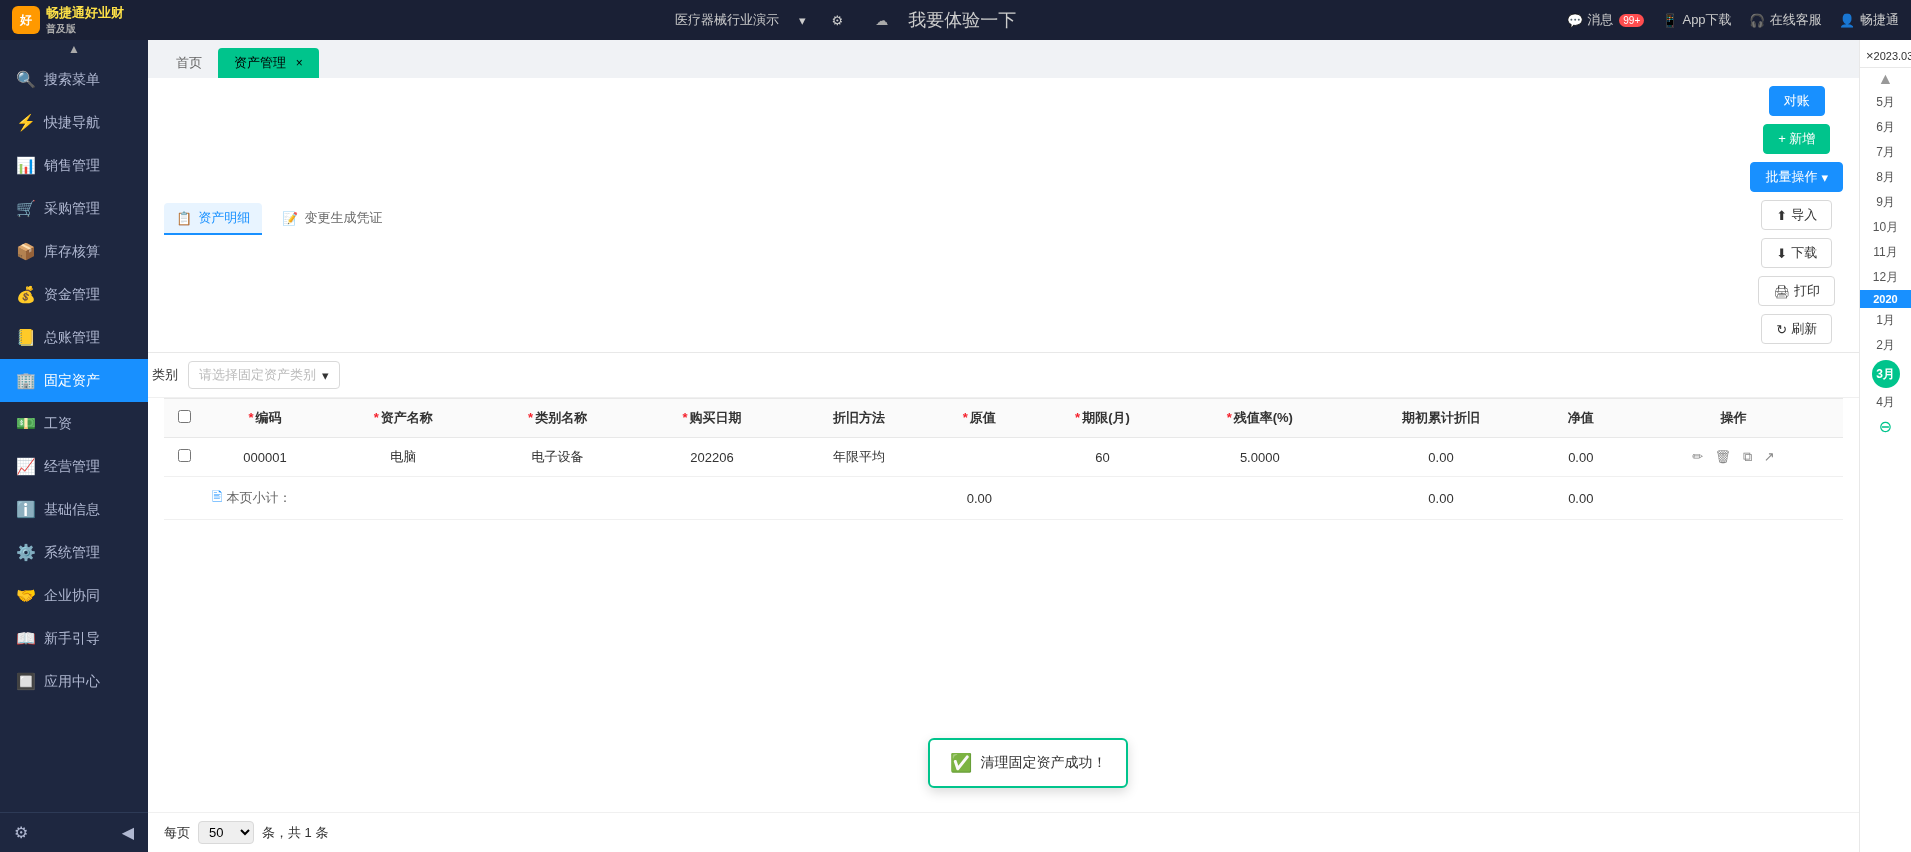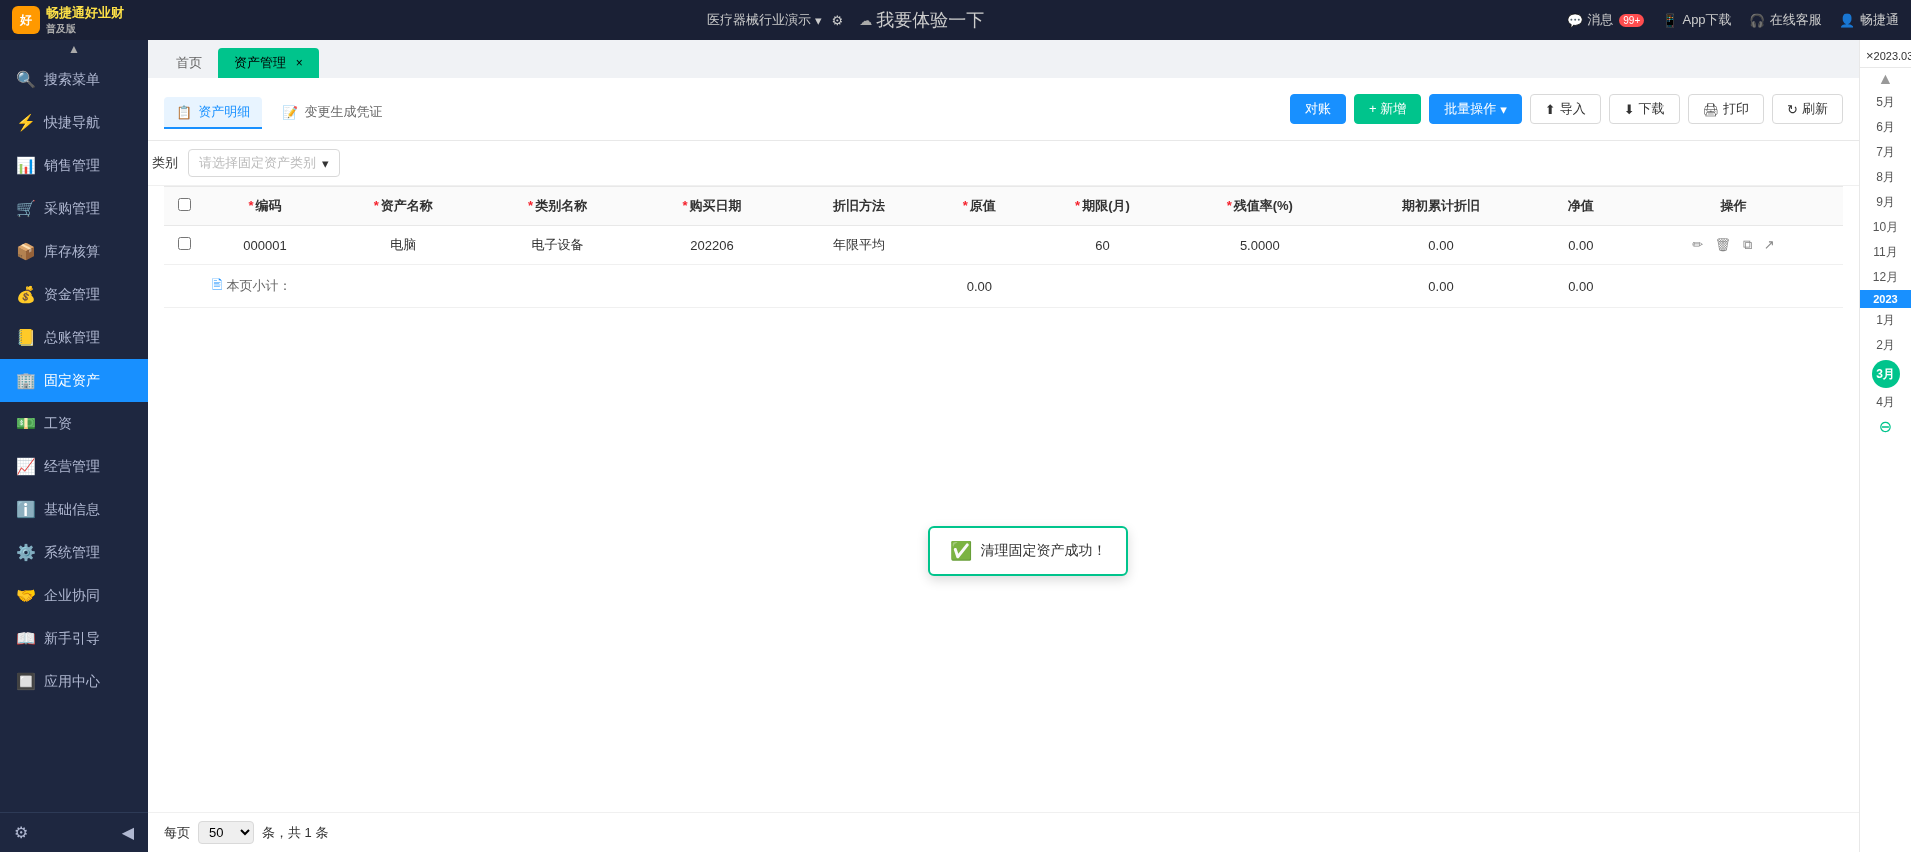--- a/index.html
+++ b/index.html
@@ -34,21 +34,21 @@
       border-radius: 6px;
       display: flex; align-items: center; justify-content: center;
       color: #fff; font-size: 12px; font-weight: bold;
     }
     .app-version {
       font-size: 10px; color: #aaa;
     }
     .topbar-center {
       display: flex;
       align-items: center;
-      gap: 4px;
+      gap: 20px;
       color: #ccc;
       font-size: 13px;
     }
     .topbar-right {
       display: flex;
       align-items: center;
       gap: 18px;
       color: #ccc;
       font-size: 13px;
     }
@@ -455,21 +455,21 @@
         <div class="inner-tabs" style="border-bottom:none; padding:8px 0 0 0;">
           <div class="inner-tab active">
             <span style="color:#1890ff;">📋</span>
             <span>资产明细</span>
           </div>
           <div class="inner-tab">
             <span>📝</span>
             <span>变更生成凭证</span>
           </div>
         </div>
-        <div style="display:flex; align-items:center; gap:8px; padding:16px 0;">
+        <div style="display:flex; align-items:center; gap:8px; padding:8px 0;flex-direction:column;">
           <button class="btn btn-primary">对账</button>
           <button class="btn btn-green">+ 新增</button>
           <button class="btn btn-batch">
             <span>批量操作</span>
             <span>▾</span>
           </button>
           <button class="btn">
             <span>⬆</span>
             <span>导入</span>
           </button>
@@ -583,21 +583,21 @@
     <div class="panel-nav-btn">▲</div>
     <div class="right-panel-months">
       <div class="right-panel-month">5月</div>
       <div class="right-panel-month">6月</div>
       <div class="right-panel-month">7月</div>
       <div class="right-panel-month">8月</div>
       <div class="right-panel-month">9月</div>
       <div class="right-panel-month">10月</div>
       <div class="right-panel-month">11月</div>
       <div class="right-panel-month">12月</div>
-      <div style="background:#1890ff;color:#fff;text-align:center;padding:3px 0;font-size:11px;font-weight:bold;">2023</div>
+      <div style="background:#1890ff;color:#fff;text-align:center;padding:3px 0;font-size:11px;font-weight:bold;">2020</div>
       <div class="right-panel-month">1月</div>
       <div class="right-panel-month">2月</div>
       <div class="right-panel-month current-month">3月</div>
       <div class="right-panel-month">4月</div>
     </div>
     <div class="panel-nav-btn" style="color:#00c48c;">⊖</div>
   </div>
 
 </div>
 

